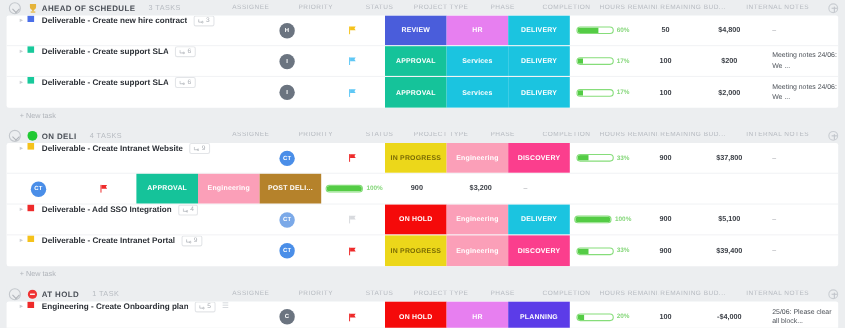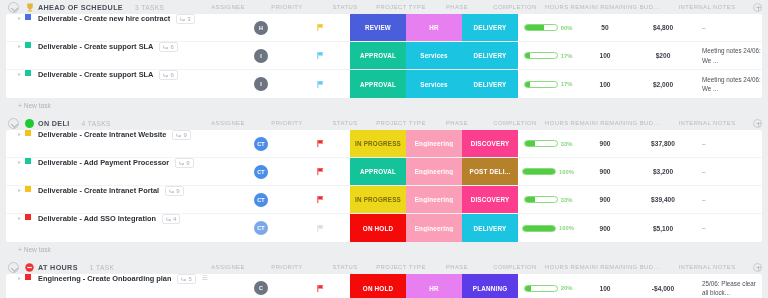--- a/index.html
+++ b/index.html
@@ -334,32 +334,20 @@
             <span class="bar">
               <i style="width:33%"></i>
             </span>
             <span class="pct">33%</span>
           </div>
           <div class="c-hours">900</div>
           <div class="c-budget">$37,800</div>
           <div class="c-notes dash">–</div>
         </div>
         <div class="row">
-          <div class="c-name">
-            <span class="exp-caret">▸</span>
-            <span class="sq" style="background:#18c99b"></span>
-            <span class="task-text">Deliverable - Add Payment Processor</span>
-            <span class="sub-chip">
-              <svg width="5" height="5" viewBox="0 0 8 8">
-                <path d="M1 1 V5 H6" stroke="#a9adb3" stroke-width="1" fill="none"></path>
-                <circle cx="6.6" cy="5" r="1.2" fill="none" stroke="#a9adb3" stroke-width="1"></circle>
-              </svg>
-              <span>9</span>
-            </span>
-          </div>
           <div class="c-assignee">
             <span class="avatar" style="background:#4a8ee8">CT</span>
           </div>
           <div class="c-priority">
             <span>
               <svg class="flag" viewBox="0 0 10 10">
                 <path d="M2 1.2 L2 9" stroke="#ee2a2a" stroke-width="1" fill="none"></path>
                 <path d="M2.5 1.3 L8.2 1.3 L6.9 3.2 L8.2 5.1 L2.5 5.1 Z" fill="#ee2a2a"></path>
               </svg>
             </span>
@@ -379,20 +367,63 @@
             </span>
             <span class="pct">100%</span>
           </div>
           <div class="c-hours">900</div>
           <div class="c-budget">$3,200</div>
           <div class="c-notes dash">–</div>
         </div>
         <div class="row">
           <div class="c-name">
             <span class="exp-caret">▸</span>
+            <span class="sq" style="background:#ee2a2a"></span>
+            <span class="task-text">Deliverable - Add SSO Integration</span>
+            <span class="sub-chip">
+              <svg width="5" height="5" viewBox="0 0 8 8">
+                <path d="M1 1 V5 H6" stroke="#a9adb3" stroke-width="1" fill="none"></path>
+                <circle cx="6.6" cy="5" r="1.2" fill="none" stroke="#a9adb3" stroke-width="1"></circle>
+              </svg>
+              <span>4</span>
+            </span>
+          </div>
+          <div class="c-assignee">
+            <span class="avatar" style="background:#7ba9e8">CT</span>
+          </div>
+          <div class="c-priority">
+            <span>
+              <svg class="flag" viewBox="0 0 10 10">
+                <path d="M2 1.2 L2 9" stroke="#d8dade" stroke-width="1" fill="none"></path>
+                <path d="M2.5 1.3 L8.2 1.3 L6.9 3.2 L8.2 5.1 L2.5 5.1 Z" fill="#d8dade"></path>
+              </svg>
+            </span>
+          </div>
+          <div class="c-chip c-status" style="background:#f50a0a">
+            <span class="chip-txt">ON HOLD</span>
+          </div>
+          <div class="c-chip c-ptype" style="background:#fb9fb8">
+            <span class="chip-txt">Engineering</span>
+          </div>
+          <div class="c-chip c-phase" style="background:#1bc4e0">
+            <span class="chip-txt">DELIVERY</span>
+          </div>
+          <div class="c-compl">
+            <span class="bar">
+              <i style="width:100%"></i>
+            </span>
+            <span class="pct">100%</span>
+          </div>
+          <div class="c-hours">900</div>
+          <div class="c-budget">$5,100</div>
+          <div class="c-notes dash">–</div>
+        </div>
+        <div class="row">
+          <div class="c-name">
+            <span class="exp-caret">▸</span>
             <span class="sq" style="background:#f5c21b"></span>
             <span class="task-text">Deliverable - Create Intranet Portal</span>
             <span class="sub-chip">
               <svg width="5" height="5" viewBox="0 0 8 8">
                 <path d="M1 1 V5 H6" stroke="#a9adb3" stroke-width="1" fill="none"></path>
                 <circle cx="6.6" cy="5" r="1.2" fill="none" stroke="#a9adb3" stroke-width="1"></circle>
               </svg>
               <span>9</span>
             </span>
           </div>
@@ -417,78 +448,35 @@
             <span class="chip-txt">DISCOVERY</span>
           </div>
           <div class="c-compl">
             <span class="bar">
               <i style="width:33%"></i>
             </span>
             <span class="pct">33%</span>
           </div>
           <div class="c-hours">900</div>
           <div class="c-budget">$39,400</div>
-          <div class="c-notes dash">–</div>
-        </div>
-        <div class="row">
-          <div class="c-name">
-            <span class="exp-caret">▸</span>
-            <span class="sq" style="background:#ee2a2a"></span>
-            <span class="task-text">Deliverable - Add SSO Integration</span>
-            <span class="sub-chip">
-              <svg width="5" height="5" viewBox="0 0 8 8">
-                <path d="M1 1 V5 H6" stroke="#a9adb3" stroke-width="1" fill="none"></path>
-                <circle cx="6.6" cy="5" r="1.2" fill="none" stroke="#a9adb3" stroke-width="1"></circle>
-              </svg>
-              <span>4</span>
-            </span>
-          </div>
-          <div class="c-assignee">
-            <span class="avatar" style="background:#7ba9e8">CT</span>
-          </div>
-          <div class="c-priority">
-            <span>
-              <svg class="flag" viewBox="0 0 10 10">
-                <path d="M2 1.2 L2 9" stroke="#d8dade" stroke-width="1" fill="none"></path>
-                <path d="M2.5 1.3 L8.2 1.3 L6.9 3.2 L8.2 5.1 L2.5 5.1 Z" fill="#d8dade"></path>
-              </svg>
-            </span>
-          </div>
-          <div class="c-chip c-status" style="background:#f50a0a">
-            <span class="chip-txt">ON HOLD</span>
-          </div>
-          <div class="c-chip c-ptype" style="background:#fb9fb8">
-            <span class="chip-txt">Engineering</span>
-          </div>
-          <div class="c-chip c-phase" style="background:#1bc4e0">
-            <span class="chip-txt">DELIVERY</span>
-          </div>
-          <div class="c-compl">
-            <span class="bar">
-              <i style="width:100%"></i>
-            </span>
-            <span class="pct">100%</span>
-          </div>
-          <div class="c-hours">900</div>
-          <div class="c-budget">$5,100</div>
           <div class="c-notes dash">–</div>
         </div>
       </div>
       <div class="new-task">+ New task</div>
     </div>
     <div class="group">
       <div class="group-header">
         <span class="collapse-caret"></span>
         <span class="grp-icon">
           <svg width="9" height="9" viewBox="0 0 9 9">
             <circle cx="4.5" cy="4.5" r="4.2" fill="#ef3333"></circle>
             <rect x="2.3" y="3.9" width="4.4" height="1.2" fill="#fff"></rect>
           </svg>
         </span>
-        <span class="grp-title">AT HOURS</span>
+        <span class="grp-title">AT HOLD</span>
         <span class="grp-count">1 TASK</span>
         <span class="hdr-cols">
           <span class="hdr-cell" style="width:58px">ASSIGNEE</span>
           <span class="hdr-cell" style="width:60px">PRIORITY</span>
           <span class="hdr-cell" style="width:56px">STATUS</span>
           <span class="hdr-cell" style="width:56px">PROJECT TYPE</span>
           <span class="hdr-cell" style="width:56px">PHASE</span>
           <span class="hdr-cell" style="width:60px">COMPLETION</span>
           <span class="hdr-cell" style="width:54px">HOURS REMAINI...</span>
           <span class="hdr-cell" style="width:62px">REMAINING BUD...</span>

